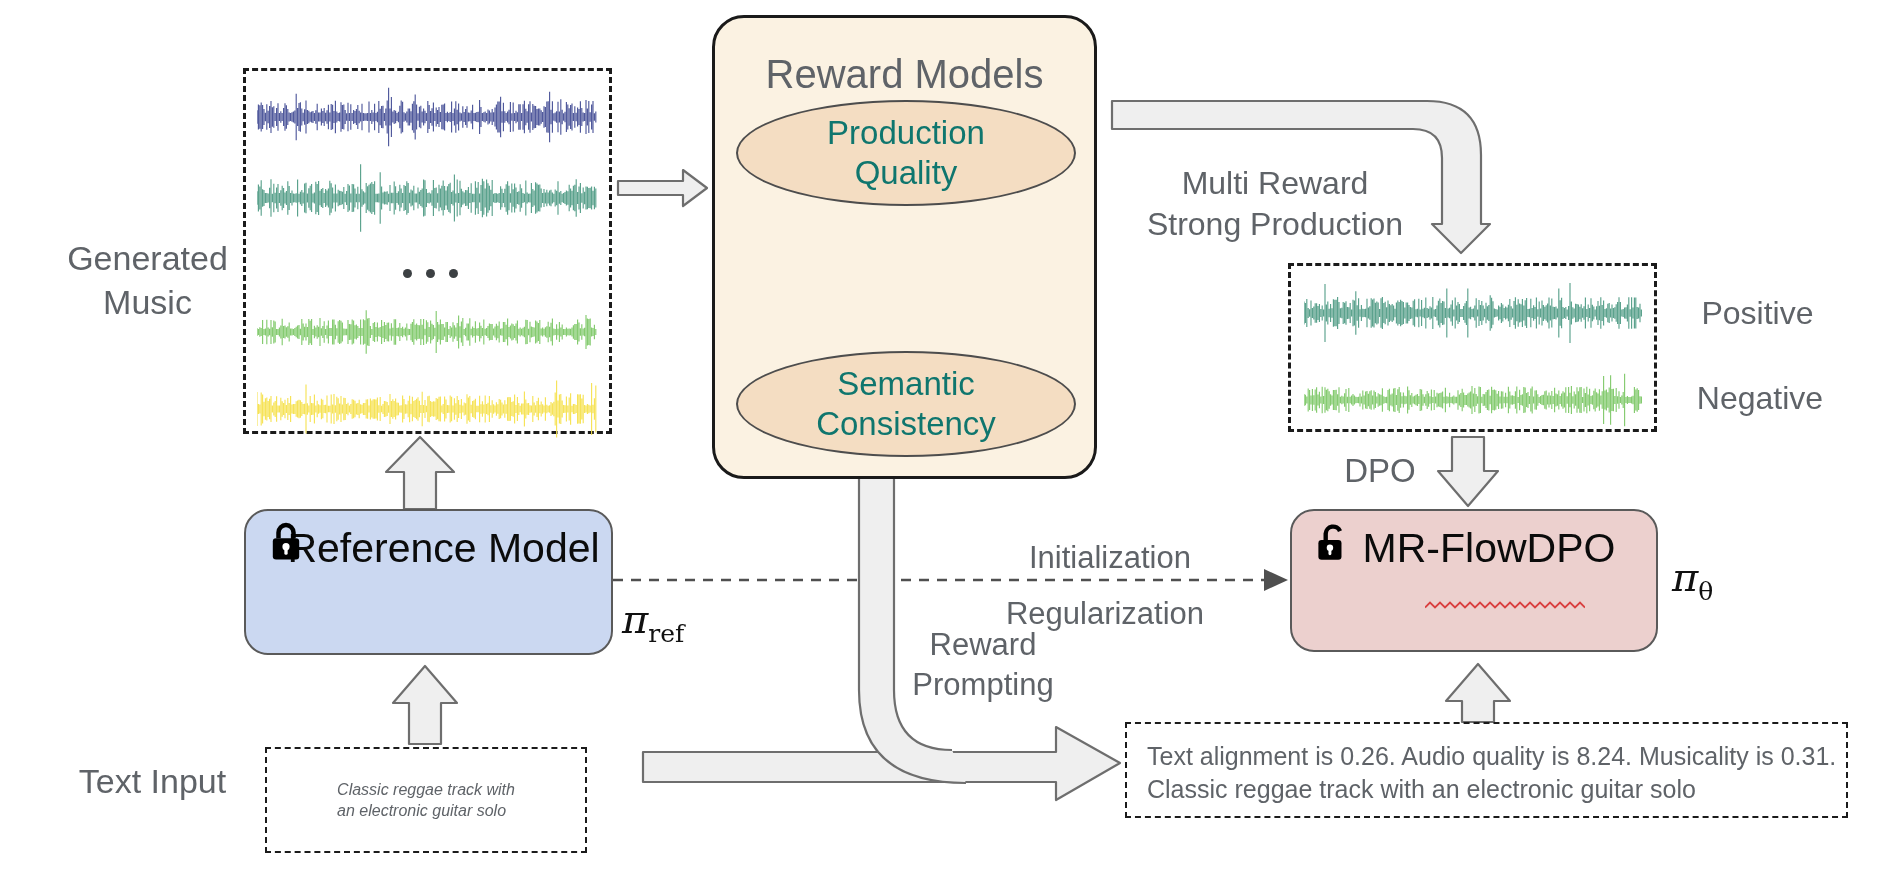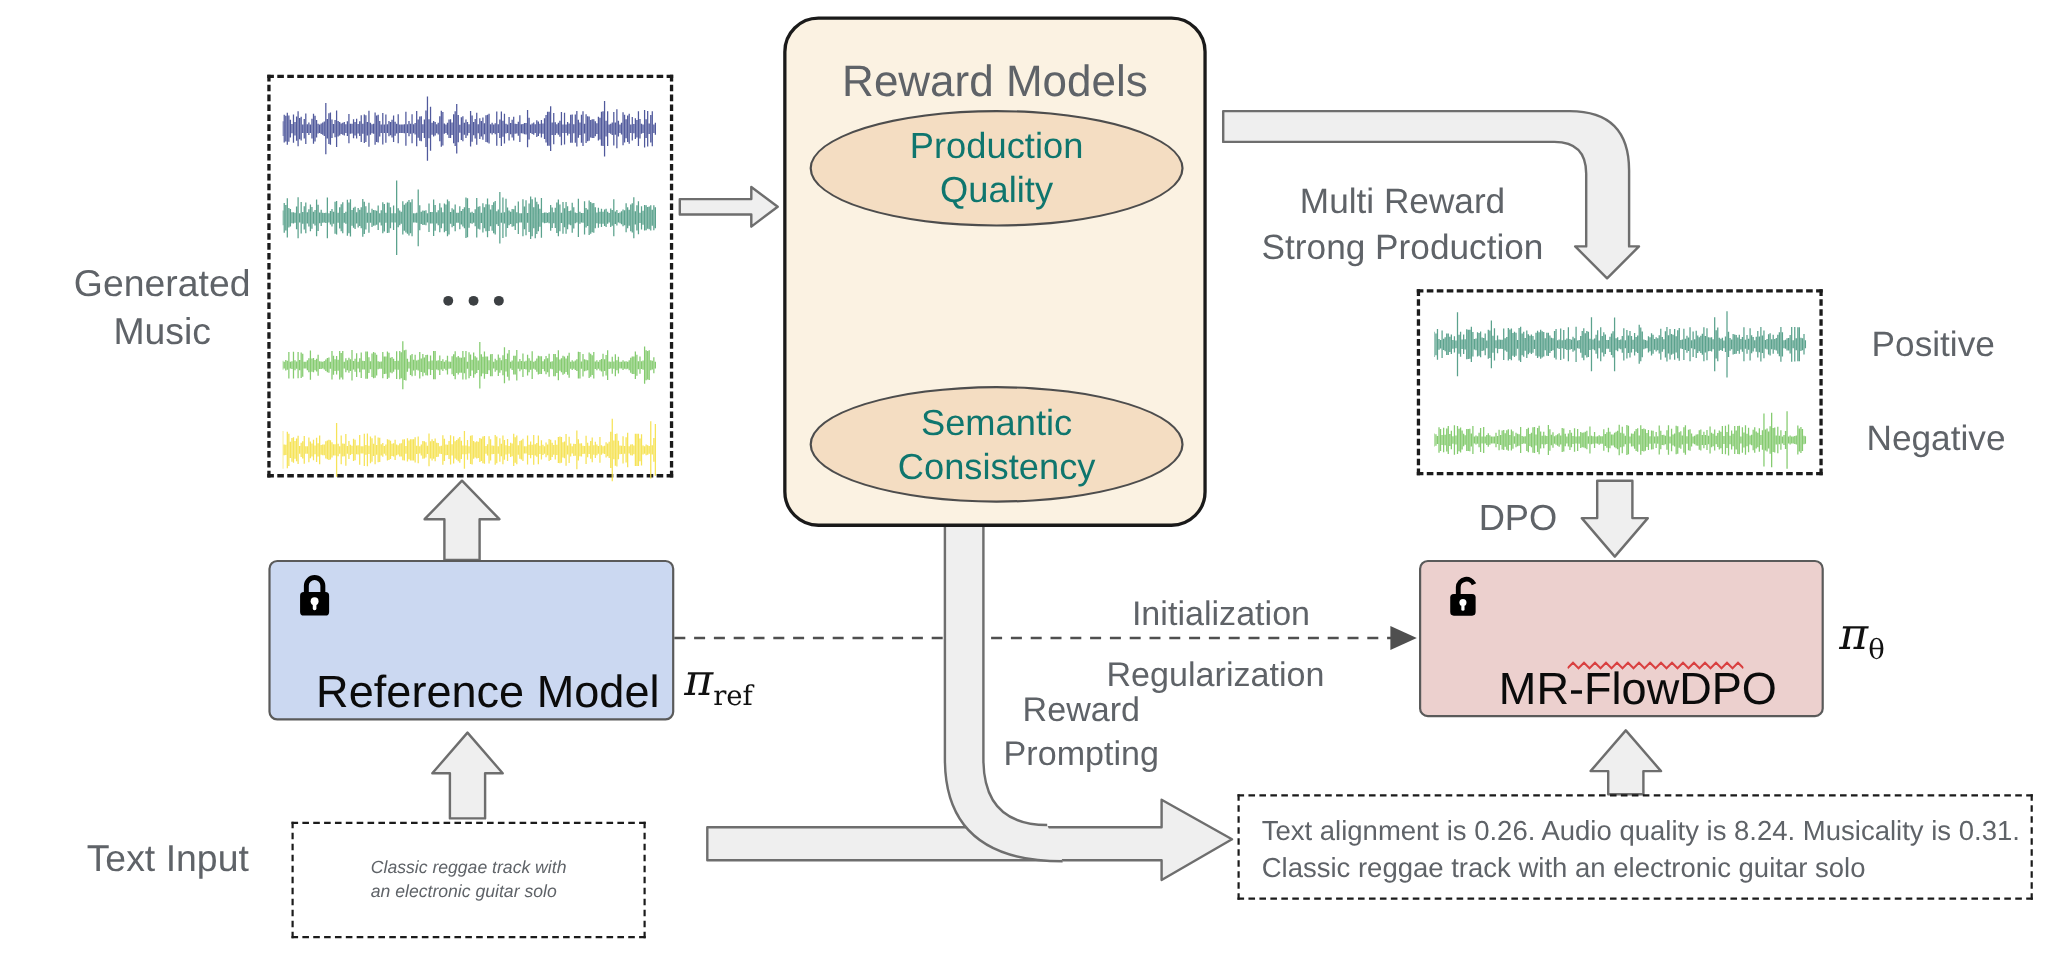--- a/index.html
+++ b/index.html
@@ -33,23 +33,23 @@
   .rm-ellipse{
     position:absolute;width:340px;height:106px;border-radius:50%;
     background:var(--ellipse-fill);border:2px solid var(--ellipse-border);
     display:flex;align-items:center;justify-content:center;
     box-sizing:border-box;
   }
   .rm-ellipse span{
     font-size:33px;color:#0f766e;text-align:center;white-space:pre-line;line-height:1.2;
   }
   .model-box{
-    position:absolute;z-index:2;box-sizing:border-box;border-radius:8px;
+    position:absolute;z-index:2;box-sizing:border-box;border-radius:24px;
     border:2.5px solid var(--model-border);
-    display:flex;align-items:flex-end;justify-content:center;padding-left:30px;
+    display:flex;align-items:flex-start;justify-content:center;padding-left:30px;
   }
   .model-box .name{font-size:41px;color:#0b0b0b;padding-top:14px;}
   .lock{position:absolute;left:22px;top:9px;}
   .pi{font-family:"DejaVu Serif", serif;font-style:italic;font-size:40px;color:#111;}
   .pi sub{font-size:25px;font-style:normal;font-family:"DejaVu Serif", serif;}
   .promptbox{
     display:flex;align-items:center;justify-content:center;
     color:var(--label-gray);font-size:16px;line-height:1.34;text-align:left;white-space:pre-line;font-style:italic;
   }
   .rewardtextbox{color:var(--label-gray);font-size:25px;line-height:1.3;

